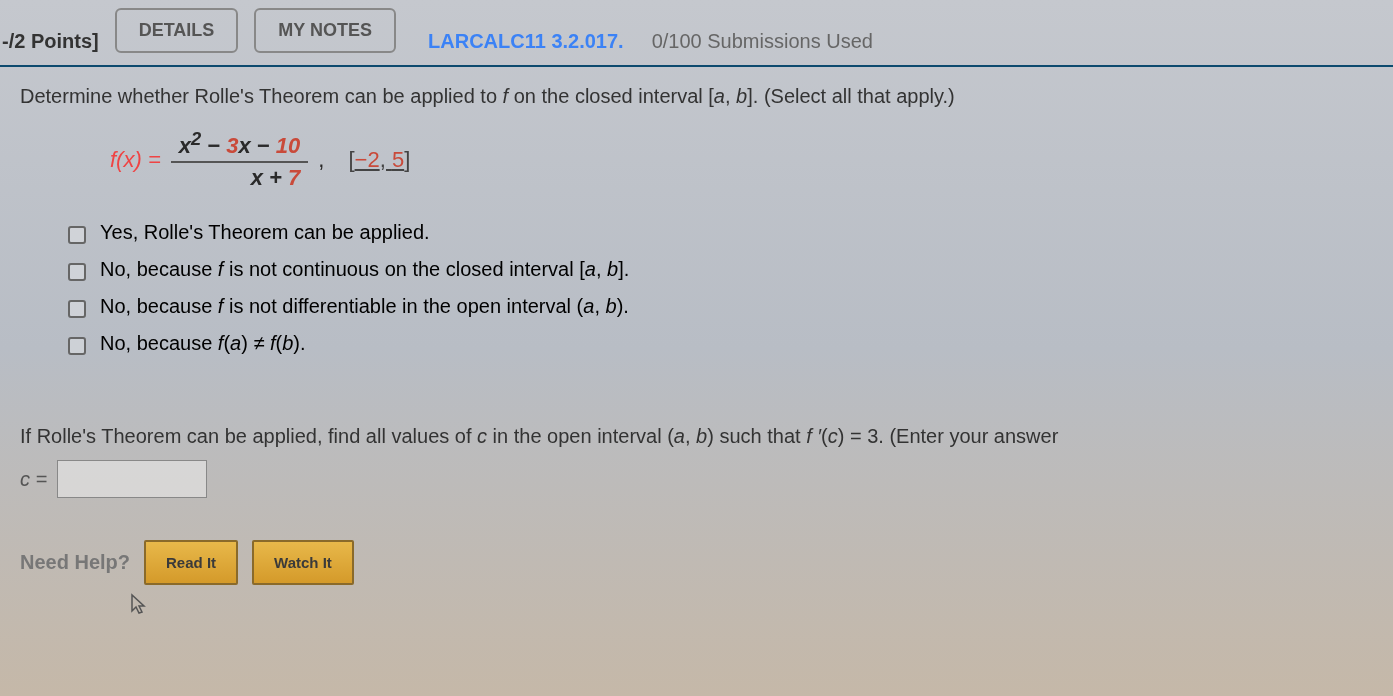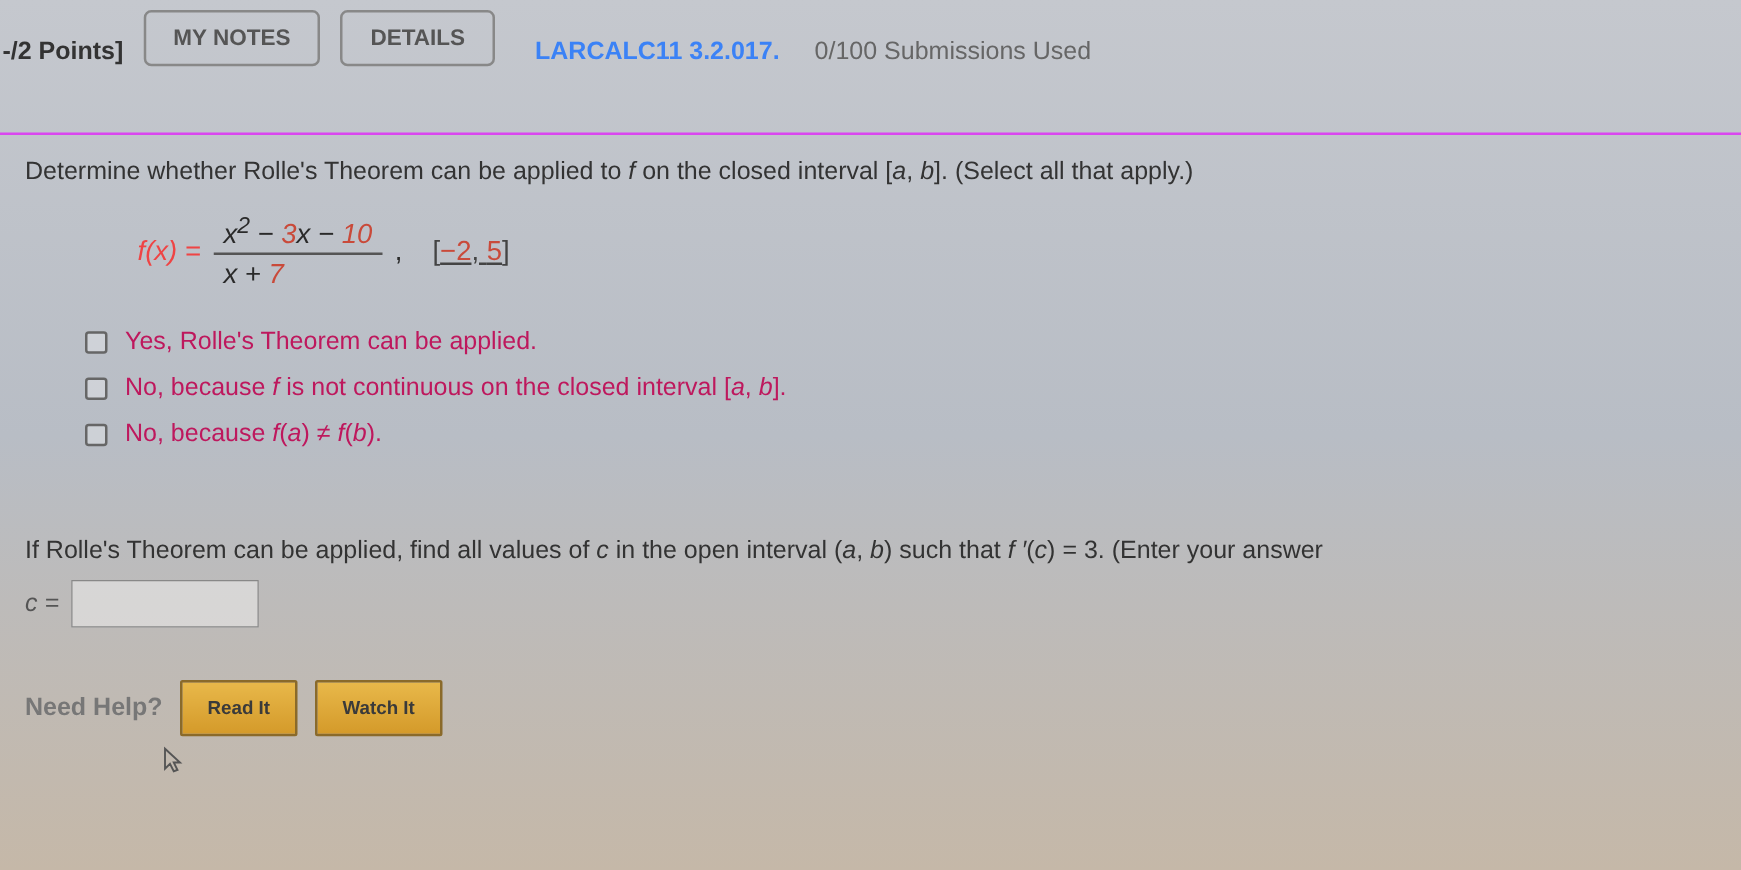--- a/index.html
+++ b/index.html
@@ -42,46 +42,46 @@
       font-weight: bold;
       color: #3b82f6;
       margin-left: 16px;
     }
     .submissions-label {
       font-size: 20px;
       color: #666;
       margin-left: 12px;
     }
     .content-area {
-      border-top: 2px solid #d946ef;
+      border-top: 2px solid #0c4a6e;
       padding: 18px 20px;
-      margin-top: 41px;
     }
     .question-prompt {
       font-size: 20px;
       color: #333;
       margin-bottom: 18px;
     }
     .equation-row {
       display: flex;
       align-items: center;
       margin-left: 90px;
       margin-bottom: 28px;
       font-size: 22px;
     }
     .fx-label {
       font-style: italic;
       color: #ef4444;
     }
     .fraction {
       display: inline-flex;
       flex-direction: column;
-      align-items: flex-start;
+      align-items: flex-end;
       margin: 0 10px;
       vertical-align: middle;
+      font-weight: bold;
     }
     .numerator, .denominator {
       padding: 2px 8px;
       font-style: italic;
     }
     .numerator {
       border-bottom: 2px solid #555;
     }
     .red-text {
       color: #c94a3a;
@@ -92,24 +92,24 @@
       text-decoration: underline;
     }
     .options-list {
       margin-left: 48px;
       display: flex;
       flex-direction: column;
       gap: 14px;
     }
     .option-item {
       display: flex;
-      align-items: center;
+      align-items: flex-end;
       gap: 14px;
       font-size: 20px;
-      color: #be185d;
+      color: #000000;
     }
     .checkbox {
       width: 18px;
       height: 18px;
       border: 2px solid #666;
       border-radius: 3px;
       background: rgba(255,255,255,0.3);
       cursor: pointer;
       flex-shrink: 0;
     }
@@ -163,22 +163,22 @@
       margin-left: 110px;
       font-size: 20px;
       color: #555;
     }
   </style>
 </head>
 <body>
 
 <div class="header-bar">
   <span class="points-label">-/2 Points]</span>
+  <button class="tab-button">DETAILS</button>
   <button class="tab-button">MY NOTES</button>
-  <button class="tab-button">DETAILS</button>
   <span class="code-label">LARCALC11 3.2.017.</span>
   <span class="submissions-label">0/100 Submissions Used</span>
 </div>
 
 <div class="content-area">
   <div class="question-prompt">
     <span>Determine whether Rolle's Theorem can be applied to </span><span class="italic">f</span><span> on the closed interval [</span><span class="italic">a</span><span>, </span><span class="italic">b</span><span>]. (Select all that apply.)</span>
   </div>
 
   <div class="equation-row">
@@ -204,20 +204,26 @@
     </div>
     <div class="option-item">
       <div class="checkbox"></div>
       <span>
         <span>No, because </span><span class="italic">f</span><span> is not continuous on the closed interval [</span><span class="italic">a</span><span>, </span><span class="italic">b</span><span>].</span>
       </span>
     </div>
     <div class="option-item">
       <div class="checkbox"></div>
       <span>
+        <span>No, because </span><span class="italic">f</span><span> is not differentiable in the open interval (</span><span class="italic">a</span><span>, </span><span class="italic">b</span><span>).</span>
+      </span>
+    </div>
+    <div class="option-item">
+      <div class="checkbox"></div>
+      <span>
         <span>No, because </span><span class="italic">f</span><span>(</span><span class="italic">a</span><span>) ≠ </span><span class="italic">f</span><span>(</span><span class="italic">b</span><span>).</span>
       </span>
     </div>
   </div>
 
   <div class="second-prompt">
     <span>If Rolle's Theorem can be applied, find all values of </span><span class="italic">c</span><span> in the open interval (</span><span class="italic">a</span><span>, </span><span class="italic">b</span><span>) such that </span><span class="italic">f ′</span><span>(</span><span class="italic">c</span><span>) = 3. (Enter your answer</span>
   </div>
 
   <div class="answer-row">

